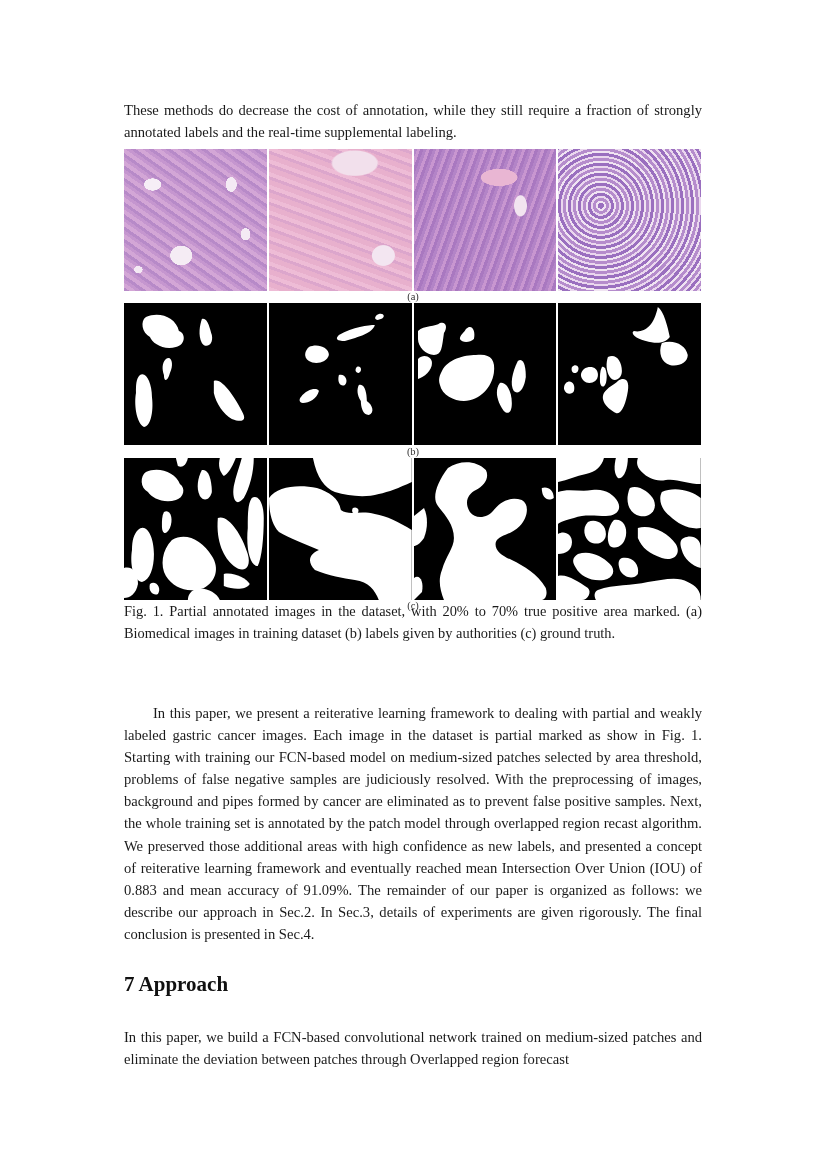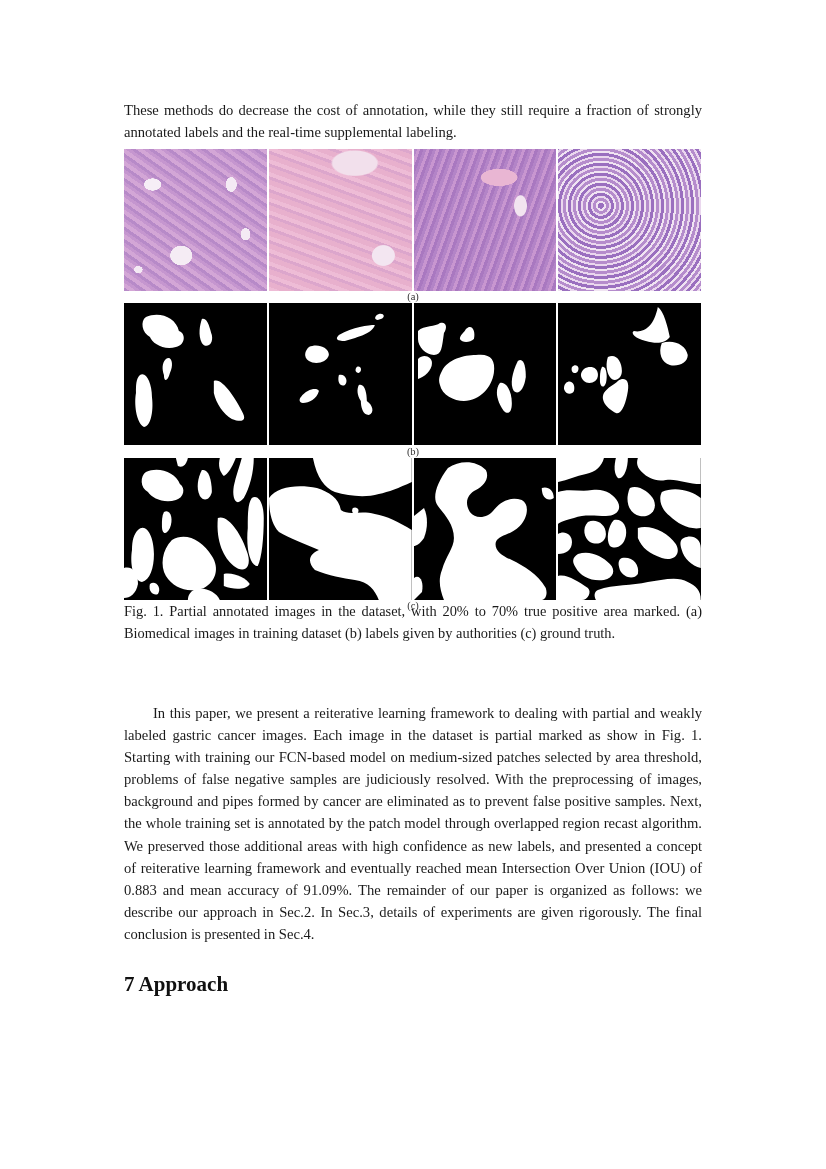--- a/index.html
+++ b/index.html
@@ -200,14 +200,17 @@
   <div class="text" id="caption">
     <p>Fig. 1. Partial annotated images in the dataset, with 20% to 70% true positive area marked. (a) Biomedical images in training dataset (b) labels given by authorities (c) ground truth.</p>
   </div>
 
   <div class="text" id="para-intro">
     <p class="indent">In this paper, we present a reiterative learning framework to dealing with partial and weakly labeled gastric cancer images. Each image in the dataset is partial marked as show in Fig. 1. Starting with training our FCN-based model on medium-sized patches selected by area threshold, problems of false negative samples are judiciously resolved. With the preprocessing of images, background and pipes formed by cancer are eliminated as to prevent false positive samples. Next, the whole training set is annotated by the patch model through overlapped region recast algorithm. We preserved those additional areas with high confidence as new labels, and presented a concept of reiterative learning framework and eventually reached mean Intersection Over Union (IOU) of 0.883 and mean accuracy of 91.09%. The remainder of our paper is organized as follows: we describe our approach in Sec.2. In Sec.3, details of experiments are given rigorously. The final conclusion is presented in Sec.4.</p>
   </div>
 
   <div class="text" id="heading">7 Approach</div>
 
+  <div class="text" id="para-approach">
+    <p>In this paper, we build a FCN-based convolutional network trained on medium-sized patches and eliminate the deviation between patches through Overlapped region forecast</p>
+  </div>
 
 </div>
 
 </body></html>

